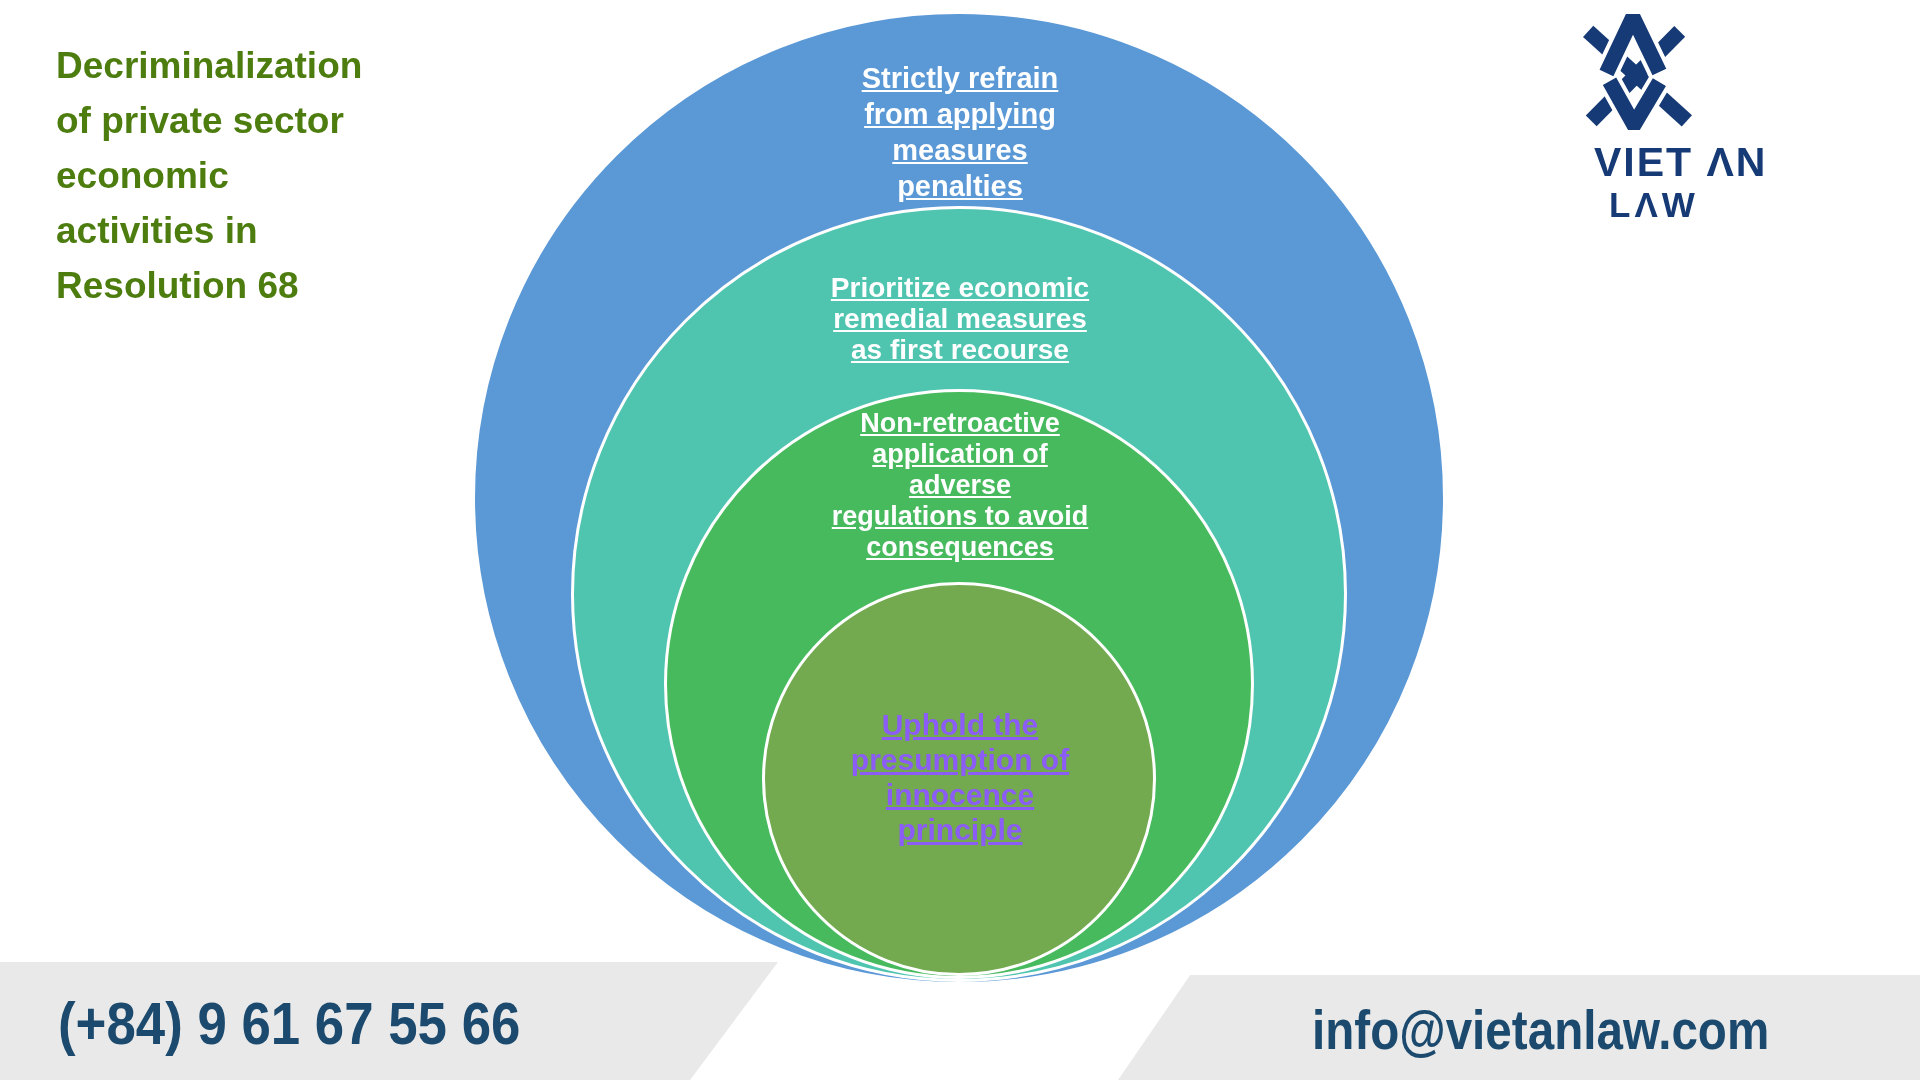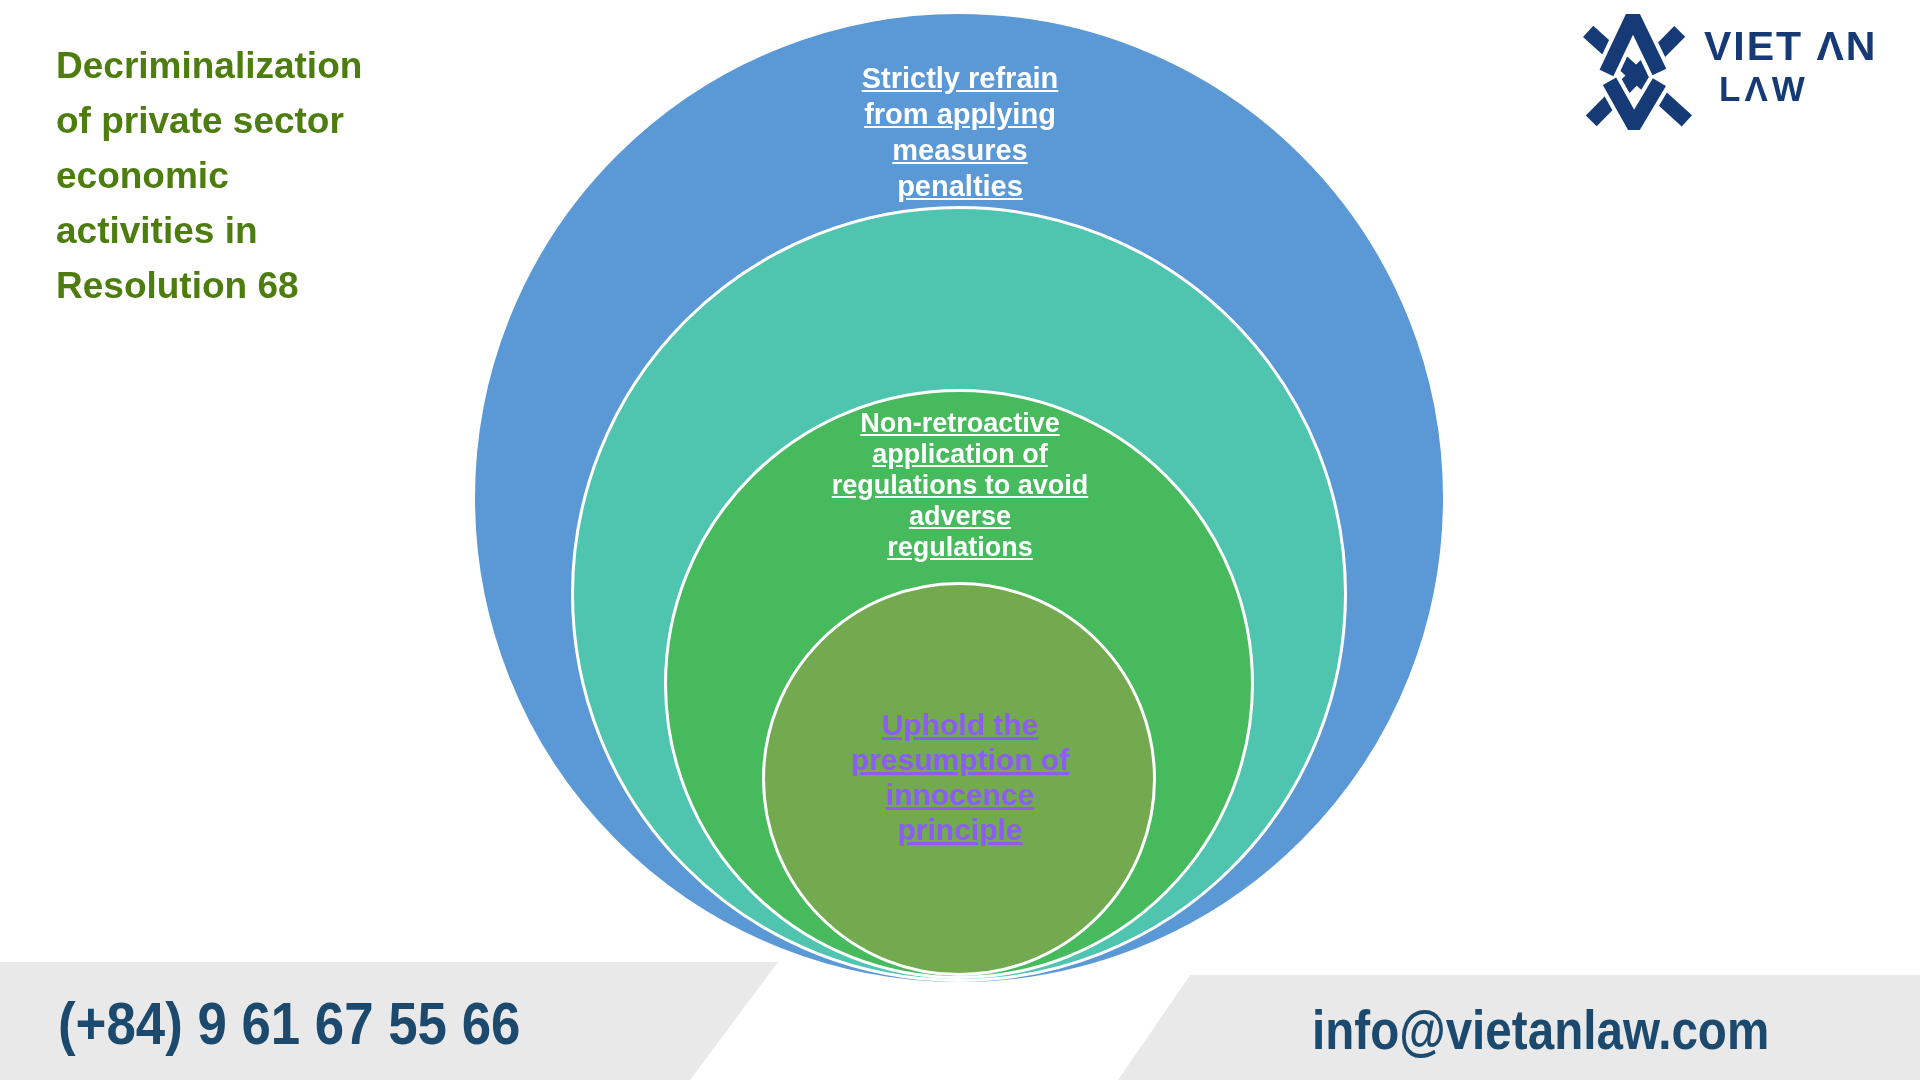--- a/index.html
+++ b/index.html
@@ -6,21 +6,21 @@
   .canvas{
     position:relative;width:1920px;height:1080px;overflow:hidden;background:#ffffff;
     font-family:"Liberation Sans","DejaVu Sans",sans-serif;
   }
 
   
   .title{position:absolute;left:56px;top:38px;color:#2b4170;font-weight:700;
          font-size:37px;line-height:55px;letter-spacing:0px;}
 
   
-  .logo{position:absolute;left:1582px;top:14px;display:flex;align-items:flex-start;}
+  .logo{position:absolute;left:1582px;top:14px;display:flex;align-items:flex-start;flex-direction:column;}
   .logo-mark{width:110px;height:116px;display:block;}
   .logo-mark .bar{stroke:#163a75;stroke-width:15;fill:none;}
   .logo-mark .chev-w{stroke:#ffffff;stroke-width:23;fill:none;stroke-linejoin:miter;}
   .logo-mark .chev{stroke:#163a75;stroke-width:15;fill:none;stroke-linejoin:miter;}
   .logo-text{margin-left:12px;color:#163a75;font-weight:700;padding-top:10px;}
   .logo-line1{font-size:41px;line-height:44px;letter-spacing:2px;}
   .logo-line2{font-size:35px;line-height:42px;letter-spacing:4px;padding-left:15px;}
 
   
   .ring{position:absolute;border-radius:50%;border:3px solid #ffffff;box-sizing:border-box;}
@@ -79,27 +79,32 @@
   <div class="ring ring2" style="background: rgb(71, 186, 94);"></div>
   <div class="ring ring3" style="background: rgb(115, 169, 79);"></div>
 
   <div class="ring-label label0" style="color: rgb(255, 255, 255);">
     <div>Strictly refrain</div>
     <div>from applying</div>
     <div>measures</div>
     <div>penalties</div>
   </div>
 
+  <div class="ring-label label1" style="color: rgb(255, 255, 255);">
+    <div>Prioritize economic</div>
+    <div>remedial measures</div>
+    <div>as first recourse</div>
+  </div>
 
   <div class="ring-label label2" style="color: rgb(255, 255, 255);">
     <div>Non-retroactive</div>
     <div>application of</div>
+    <div>adverse</div>
     <div>regulations to avoid</div>
-    <div>adverse</div>
-    <div>regulations</div>
+    <div>consequences</div>
   </div>
 
   <div class="ring-label label3" style="color: #8b5cf6;">
     <div>Uphold the</div>
     <div>presumption of</div>
     <div>innocence</div>
     <div>principle</div>
   </div>
 
   <div class="footer-left" style="background: rgb(233, 233, 233);"></div>

